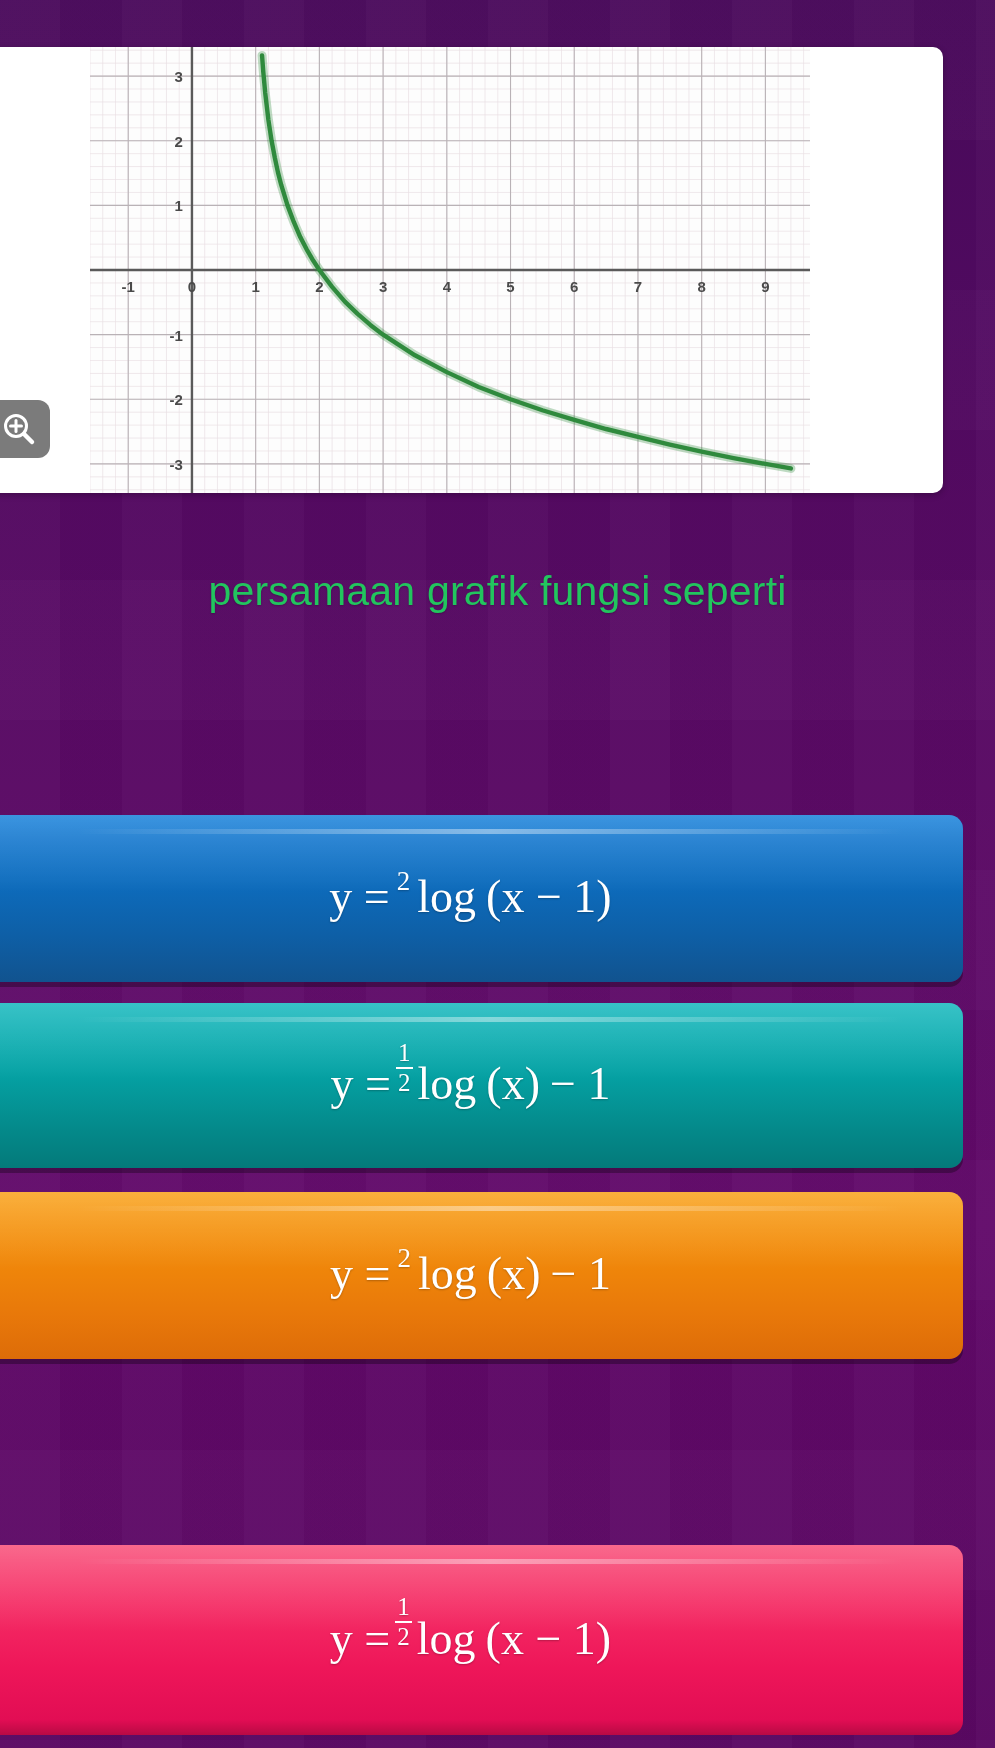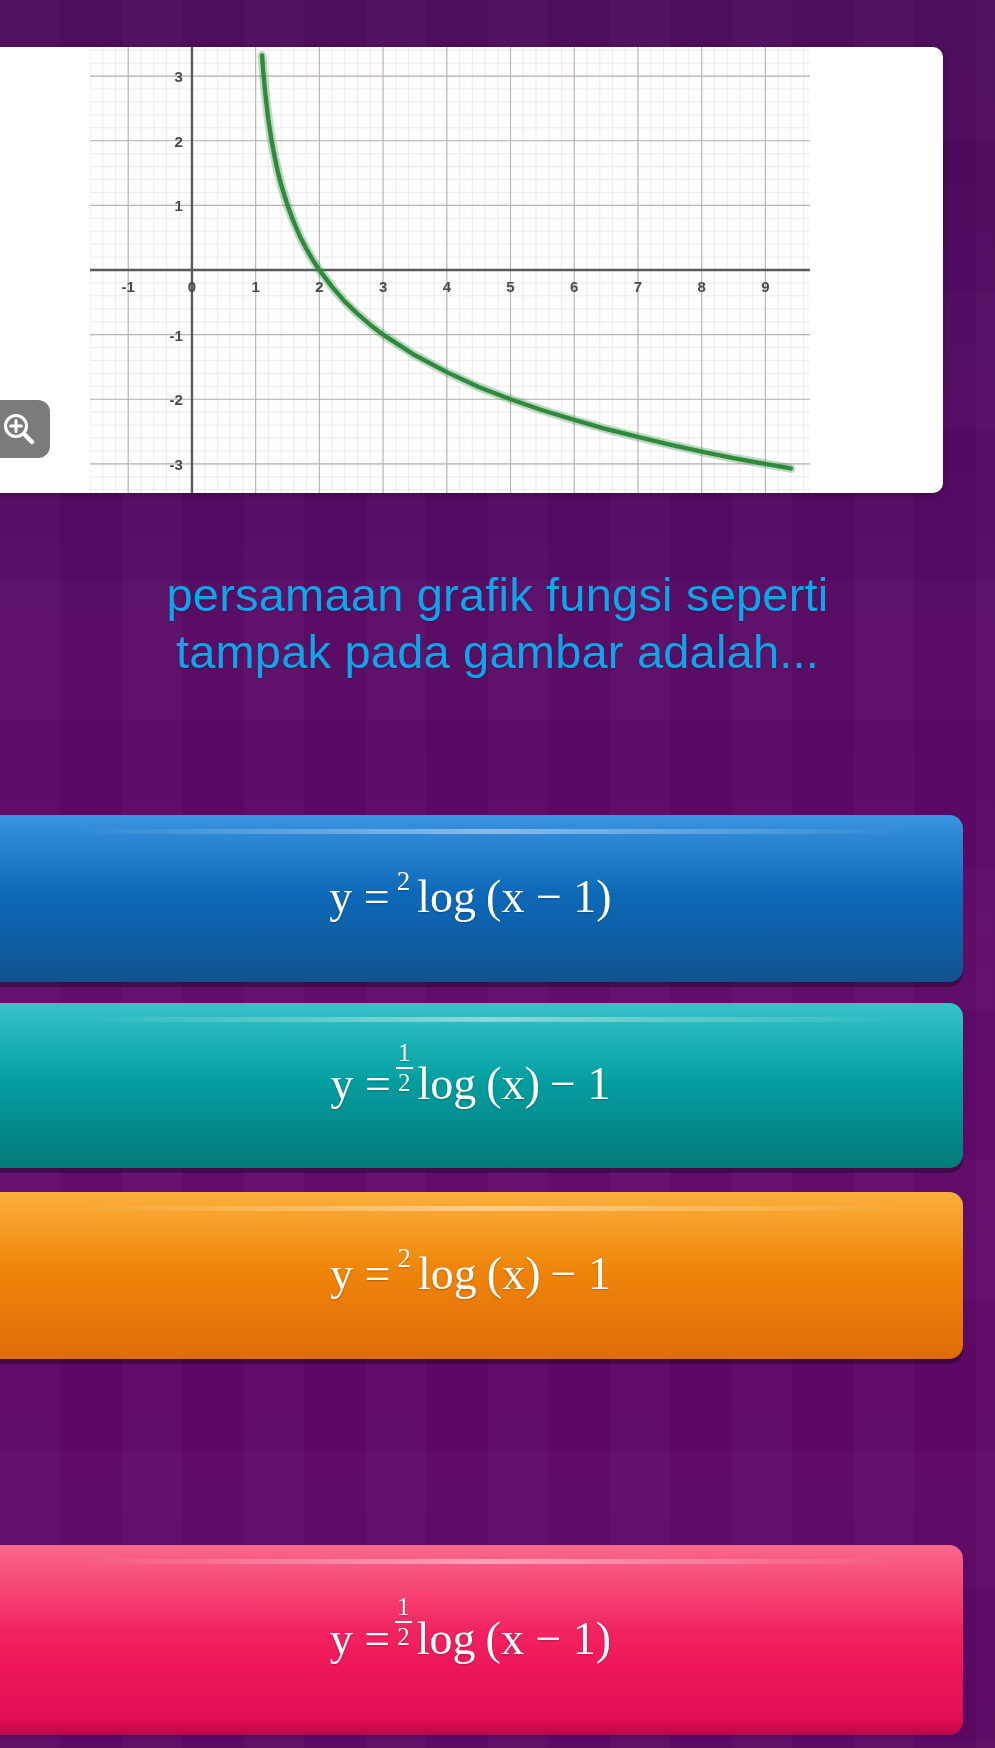--- a/index.html
+++ b/index.html
@@ -57,22 +57,22 @@
     border-radius:12px;
     display:flex;align-items:center;justify-content:center;
     z-index:6;
   }
   #zoom-btn svg{display:block;}
 
   
   #question{
     position:absolute;left:0;top:566px;width:995px;
     text-align:center;
-    color:#0ea5e9;
-    font-size:47px;
+    color:#22c55e;
+    font-size:41px;
     line-height:1.22;
     letter-spacing:.2px;
     text-shadow:0 1px 2px rgba(0,0,0,.22);
   }
   #question .ln{display:block;}
 
   
   .opt{
     position:absolute;left:-22px;width:985px;
     border-radius:14px;
@@ -286,21 +286,20 @@
       <circle cx="15" cy="15" r="10.5" fill="none" stroke="#ffffff" stroke-width="3"></circle>
       <line x1="15" y1="9.5" x2="15" y2="20.5" stroke="#ffffff" stroke-width="3" stroke-linecap="round"></line>
       <line x1="9.5" y1="15" x2="20.5" y2="15" stroke="#ffffff" stroke-width="3" stroke-linecap="round"></line>
       <line x1="23" y1="23" x2="31" y2="31" stroke="#ffffff" stroke-width="4.5" stroke-linecap="round"></line>
     </svg>
   </span>
 </div>
 
 <div id="question">
   <span class="ln">persamaan grafik fungsi seperti</span>
-  <span class="ln">tampak pada gambar adalah...</span>
 </div>
 
 <div class="opt" id="opt-0">
   <div class="gloss"></div>
   <div class="streak"></div>
   <div class="formula">
     <span class="lead">y =</span>
     <span class="sup plain">
       <span class="num">2</span>
     </span>

